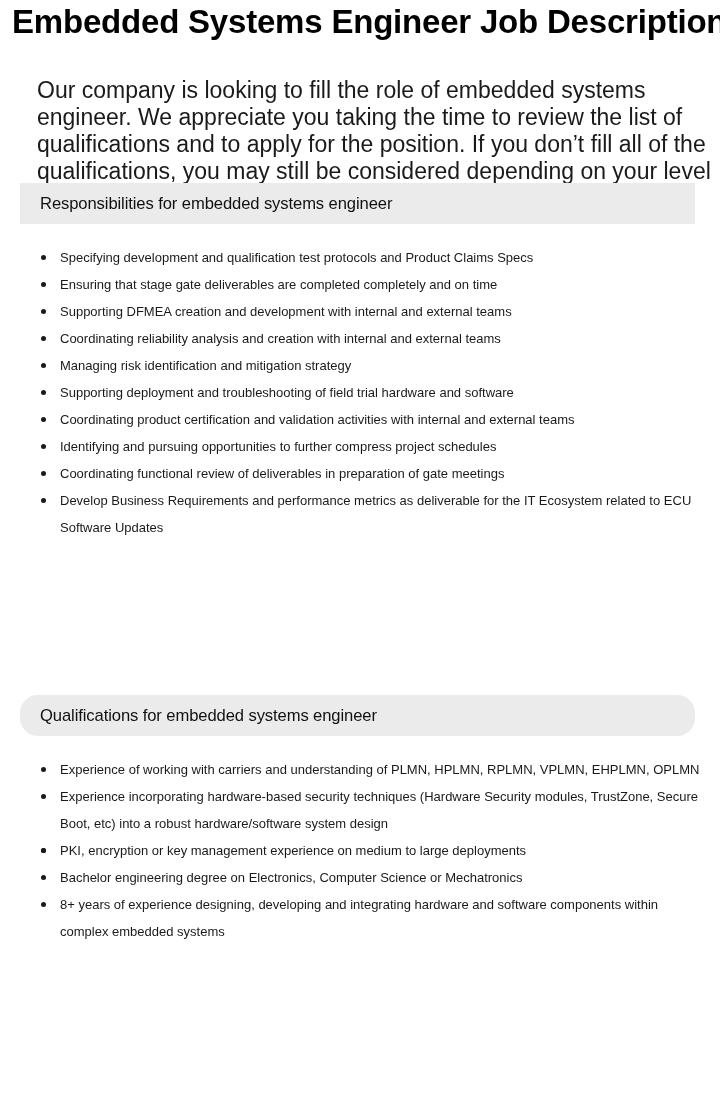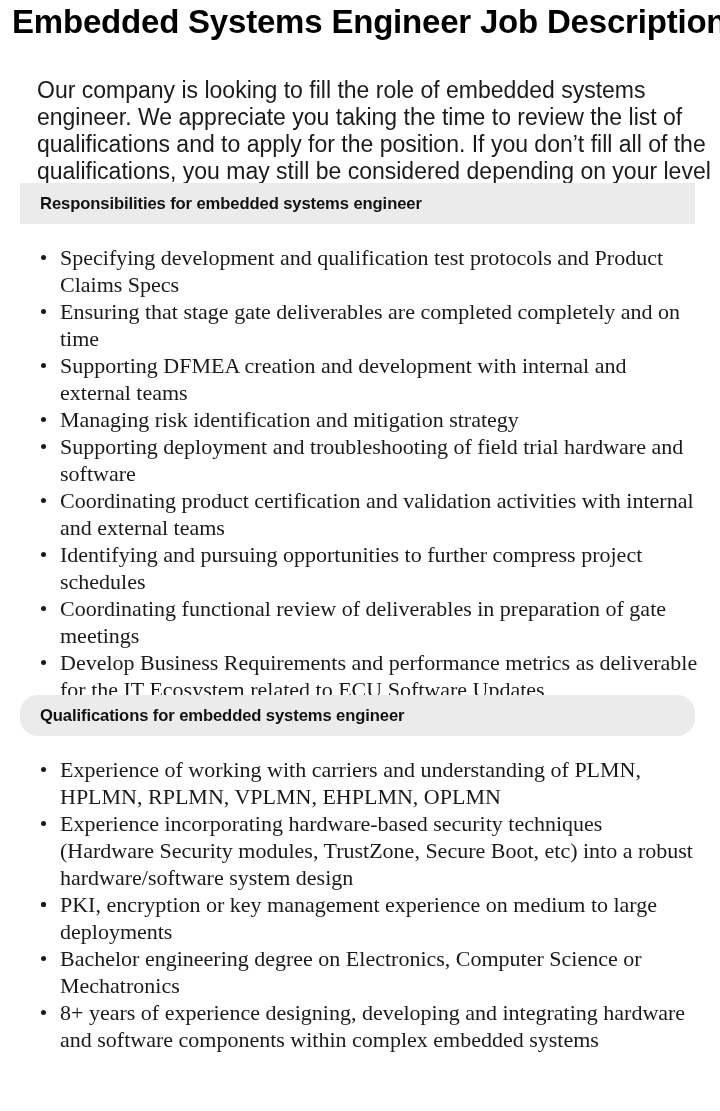--- a/index.html
+++ b/index.html
@@ -47,39 +47,38 @@
       height: 41px;
       background: #ebebeb;
       box-sizing: border-box;
       padding-left: 20px;
       display: flex;
       align-items: center;
     }
     .section-header h2 {
       margin: 0;
       font-size: 16.6px;
-      font-weight: bold;
+      font-weight: normal;
       color: #111;
       letter-spacing: -0.1px;
     }
     .list {
       position: absolute;
       left: 20px;
       width: 680px;
       margin: 0;
       padding: 0;
       list-style: none;
     }
     .list li {
       position: relative;
       padding-left: 40px;
-      font-size: 22px;
+      font-size: 13px;
       line-height: 27px;
       color: #1a1a1a;
-      font-family: Liberation Serif, serif;
     }
     .list li .bullet {
       position: absolute;
       left: 21px;
       top: 11px;
       width: 5px;
       height: 5px;
       border-radius: 50%;
       background: #1a1a1a;
     }
@@ -97,20 +96,21 @@
   <p class="intro">Our company is looking to fill the role of embedded systems engineer. We appreciate you taking the time to review the list of qualifications and to apply for the position. If you don’t fill all of the qualifications, you may still be considered depending on your level of experience.</p>
 
   <div class="section-header" id="sec-resp">
     <h2>Responsibilities for embedded systems engineer</h2>
   </div>
 
   <ul class="list" id="list-resp">
     <li><span class="bullet"></span><span>Specifying development and qualification test protocols and Product Claims Specs</span></li>
     <li><span class="bullet"></span><span>Ensuring that stage gate deliverables are completed completely and on time</span></li>
     <li><span class="bullet"></span><span>Supporting DFMEA creation and development with internal and external teams</span></li>
+    <li><span class="bullet"></span><span>Coordinating reliability analysis and creation with internal and external teams</span></li>
     <li><span class="bullet"></span><span>Managing risk identification and mitigation strategy</span></li>
     <li><span class="bullet"></span><span>Supporting deployment and troubleshooting of field trial hardware and software</span></li>
     <li><span class="bullet"></span><span>Coordinating product certification and validation activities with internal and external teams</span></li>
     <li><span class="bullet"></span><span>Identifying and pursuing opportunities to further compress project schedules</span></li>
     <li><span class="bullet"></span><span>Coordinating functional review of deliverables in preparation of gate meetings</span></li>
     <li><span class="bullet"></span><span>Develop Business Requirements and performance metrics as deliverable for the IT Ecosystem related to ECU Software Updates</span></li>
   </ul>
 
   <div class="section-header" id="sec-qual">
     <h2>Qualifications for embedded systems engineer</h2>

